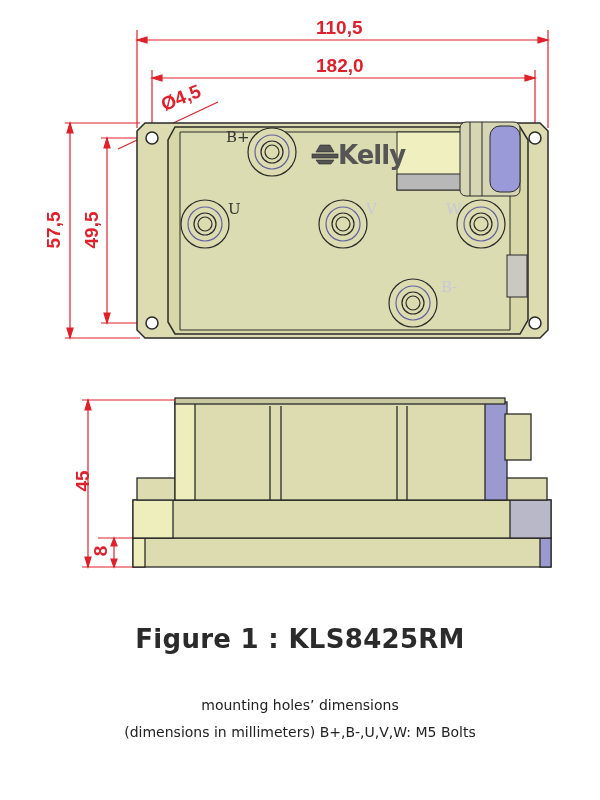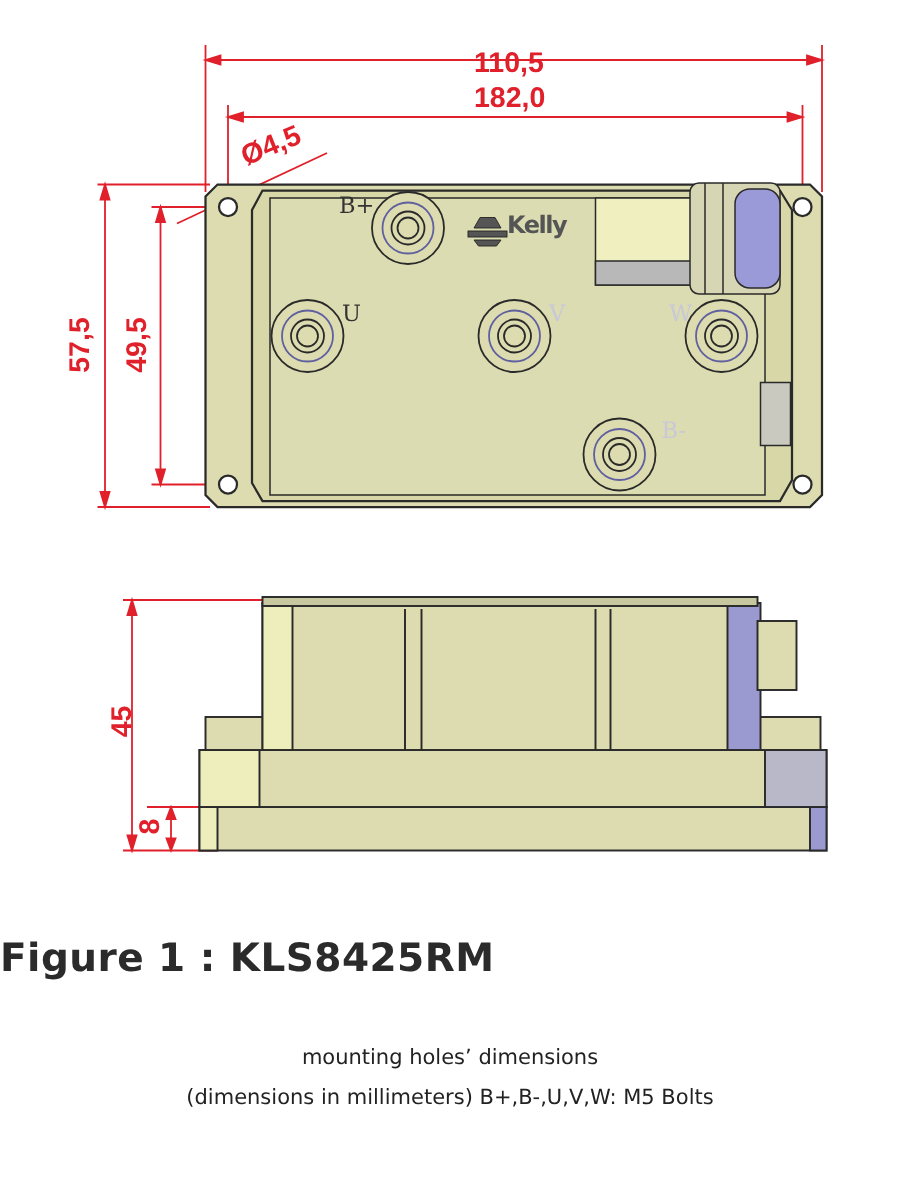--- a/index.html
+++ b/index.html
@@ -1,20 +1,20 @@
 <!DOCTYPE html>
 <html><head>
 <meta charset="utf-8">
 <style>
   html,body{margin:0;padding:0;background:#ffffff;}
   body{width:600px;height:800px;position:relative;overflow:hidden;font-family:"Liberation Sans",sans-serif;}
   .abs{position:absolute;}
   .dim{color:#e0202a;font-weight:bold;font-size:19px;font-family:"Liberation Sans",sans-serif;}
   .dimv{color:#e0202a;font-weight:bold;font-size:19px;transform:rotate(-90deg);transform-origin:center;white-space:nowrap;}
-  .fig-title{left:0;width:600px;text-align:left;top:624px;font-size:26px;font-weight:bold;color:#2b2b2b;font-family:"DejaVu Sans",sans-serif;letter-spacing:0.3px;}
+  .fig-title{left:0;width:600px;text-align:center;top:624px;font-size:26px;font-weight:bold;color:#2b2b2b;font-family:"DejaVu Sans",sans-serif;letter-spacing:0.3px;}
   .cap{left:0;width:600px;text-align:center;font-size:14px;color:#222;font-family:"DejaVu Sans",sans-serif;}
   .lbl{font-family:"DejaVu Serif",serif;font-size:15px;}
 </style>
 </head>
 <body>
 
 <svg class="abs" style="left:0;top:0" width="600" height="360" viewBox="0 0 600 360">
 
   <g stroke="#e0202a" stroke-width="1.2" fill="#e0202a">
 
@@ -100,27 +100,27 @@
       </g>
   </g>
 
   <g fill="#555" stroke="#222" stroke-width="0.6">
     <polygon points="316,152 334,152 330,145 320,145"></polygon>
     <rect x="312" y="154" width="26" height="4"></rect>
     <polygon points="316,160 334,160 331,164 319,164"></polygon>
   </g>
 </svg>
 
-<div class="abs dim" style="left:316px;top:32px;">110,5</div>
+<div class="abs dim" style="left:316px;top:17px;">110,5</div>
 <div class="abs dim" style="left:316px;top:55px;">182,0</div>
 <div class="abs dim" style="left:166px;top:94px;transform:rotate(-22deg);transform-origin:left bottom;">Ø4,5</div>
 <div class="abs dimv" style="left:36px;top:219px;">57,5</div>
 <div class="abs dimv" style="left:74px;top:219px;">49,5</div>
 
-<div class="abs" style="left:338px;top:140px;font-size:16px;font-weight:bold;color:#555;font-family:'DejaVu Sans',sans-serif;letter-spacing:-1px;">Kelly</div>
+<div class="abs" style="left:338px;top:140px;font-size:26px;font-weight:bold;color:#555;font-family:'DejaVu Sans',sans-serif;letter-spacing:-1px;">Kelly</div>
 
 <div class="abs lbl" style="left:226px;top:128px;color:#333;">B+</div>
 <div class="abs lbl" style="left:228px;top:200px;color:#333;">U</div>
 <div class="abs lbl" style="left:366px;top:200px;color:#c8c8d8;">V</div>
 <div class="abs lbl" style="left:446px;top:200px;color:#c8c8d8;">W</div>
 <div class="abs lbl" style="left:441px;top:278px;color:#c8c8d8;">B-</div>
 
 <svg class="abs" style="left:0;top:380px" width="600" height="200" viewBox="0 0 600 200">
   <g stroke="#e0202a" stroke-width="1.2" fill="#e0202a">
     <line x1="88" y1="20" x2="88" y2="187"></line>

